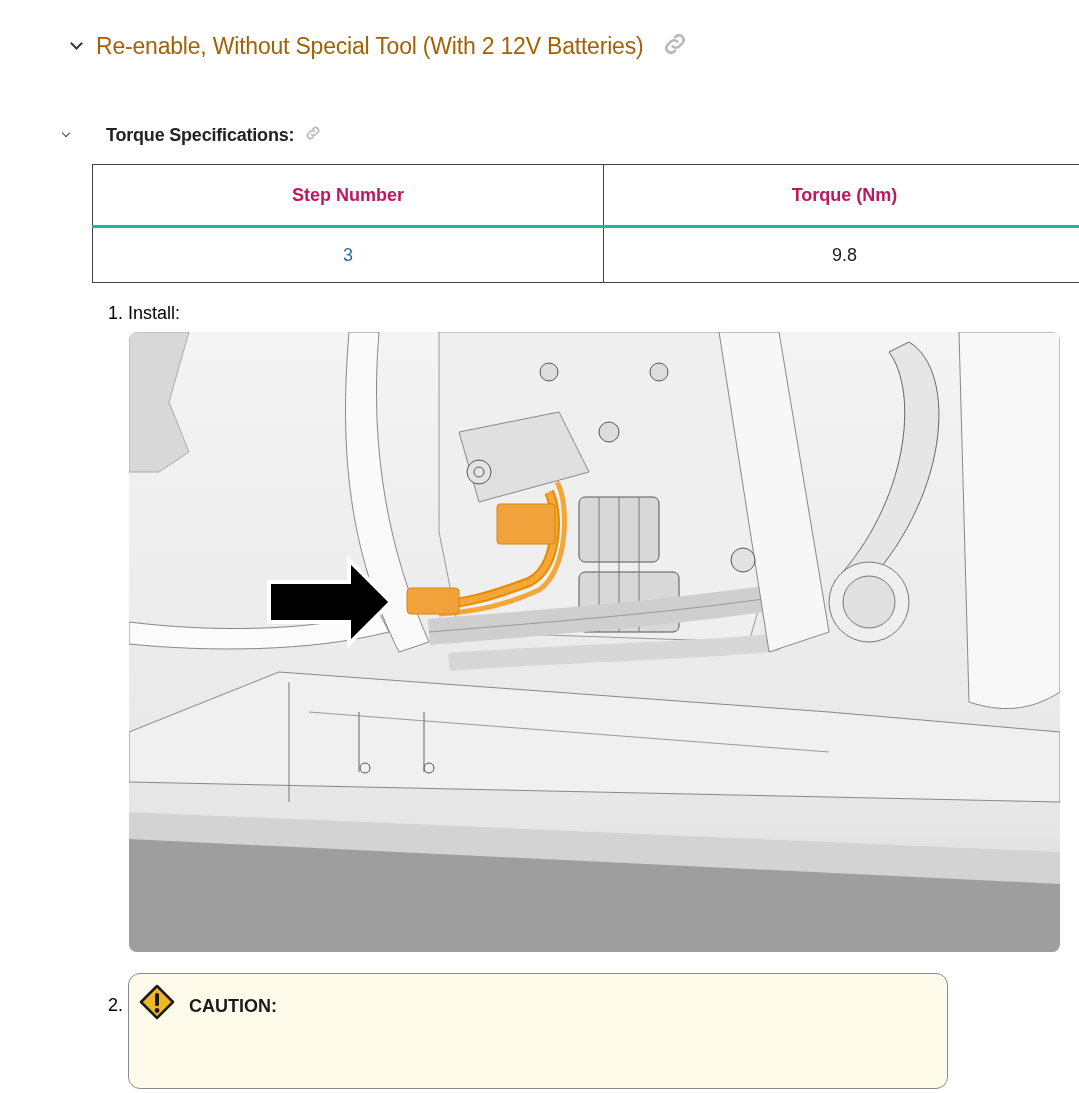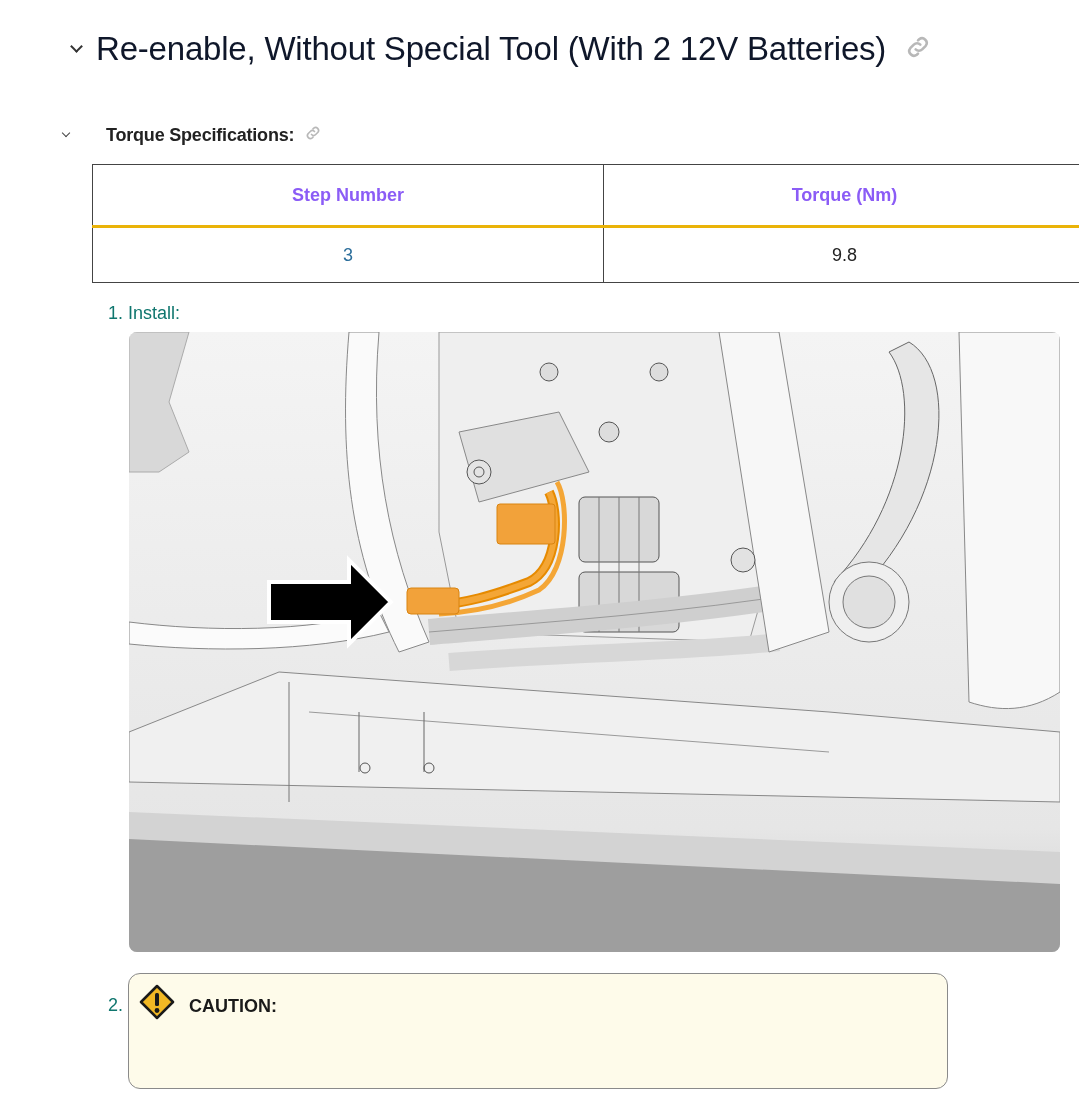--- a/index.html
+++ b/index.html
@@ -5,34 +5,34 @@
     * { box-sizing: border-box; margin: 0; padding: 0; }
     html, body { width: 1079px; height: 1093px; overflow: hidden; background: #ffffff; }
     body { font-family: "Liberation Sans", "DejaVu Sans", sans-serif; color: #1a1a1a; position: relative; }
 
     .title-row { position: absolute; left: 70px; top: 30px; display: flex; align-items: center; }
     .chev { display: inline-block; width: 14px; height: 14px; position: relative; margin-right: 12px; }
     .chev::before { content: ""; position: absolute; left: 2px; top: 0px; width: 7px; height: 7px;
       border-right: 2px solid #333; border-bottom: 2px solid #333; transform: rotate(45deg); }
     .chev.small { width: 10px; height: 10px; margin-right: 0; }
     .chev.small::before { width: 5px; height: 5px; border-width: 1.5px; border-color: #444; left: 1px; top: 0px; }
-    .page-title { font-size: 33px; font-weight: 400; letter-spacing: -0.2px; color: #0f172a; }
+    .page-title { font-size: 23px; font-weight: 400; letter-spacing: -0.2px; color: #a16207; }
     .link-icon { display: inline-block; margin-left: 18px; }
 
     .section-row { position: absolute; left: 62px; top: 124px; display: flex; align-items: center; text-align: right; }
     .section-title { font-size: 18px; font-weight: 700; color: #222; margin-left: 34px; letter-spacing: -0.2px; }
     .section-row .link-icon { margin-left: 10px; }
 
     table.spec { position: absolute; left: 92px; top: 164px; width: 994px; border-collapse: collapse; }
     table.spec th, table.spec td { border: 1px solid #444; text-align: center; font-size: 18px; }
-    table.spec th { height: 62px; font-weight: 700; color: #8b5cf6; border-bottom: 3px solid #eab308; }
+    table.spec th { height: 62px; font-weight: 700; color: #be185d; border-bottom: 3px solid #14b8a6; }
     table.spec td { height: 56px; color: #222; }
     table.spec td.step a { color: #2c6e9b; text-decoration: none; }
 
-    .step-label { position: absolute; font-size: 18px; color: #0f766e; }
+    .step-label { position: absolute; font-size: 18px; color: #000000; }
     .step1 { left: 108px; top: 303px; }
     .step2 { left: 108px; top: 995px; }
 
     .illustration { position: absolute; left: 129px; top: 332px; width: 931px; height: 620px;
       border-radius: 8px; overflow: hidden; background: #f2f2f2; }
     .illustration svg { display: block; }
 
     .caution { position: absolute; left: 128px; top: 973px; width: 820px; height: 116px;
       background: #fefbea; border: 1px solid #8a8a8a; border-radius: 12px; }
     .caution-icon { position: absolute; left: 10px; top: 10px; }

